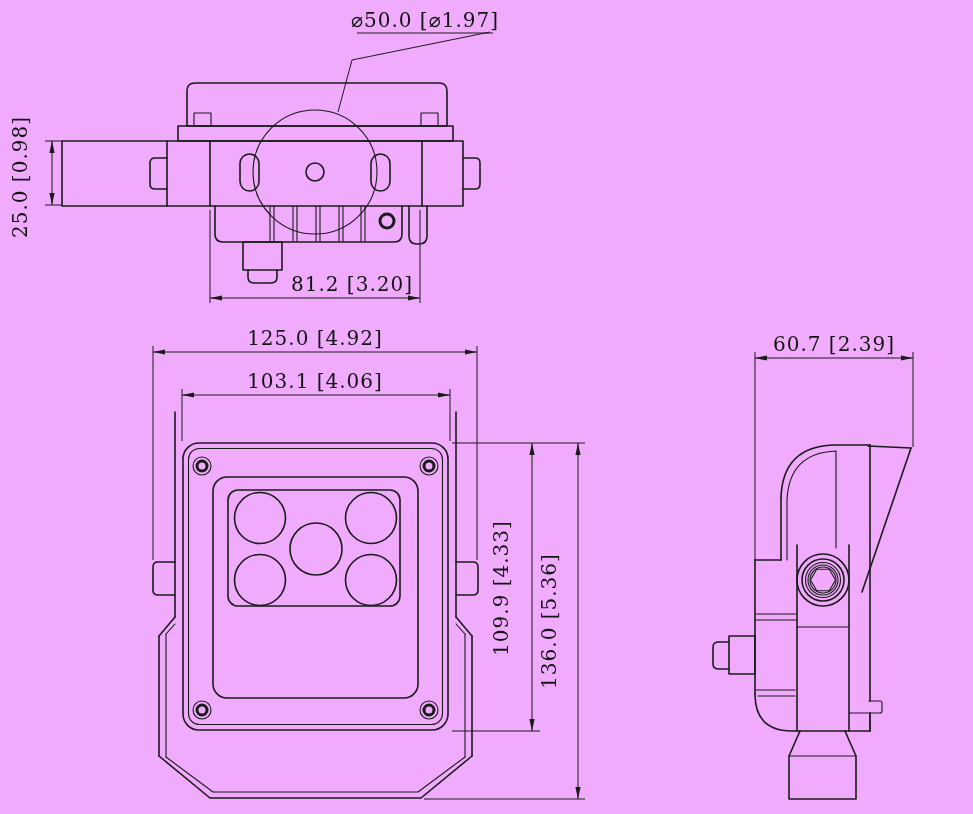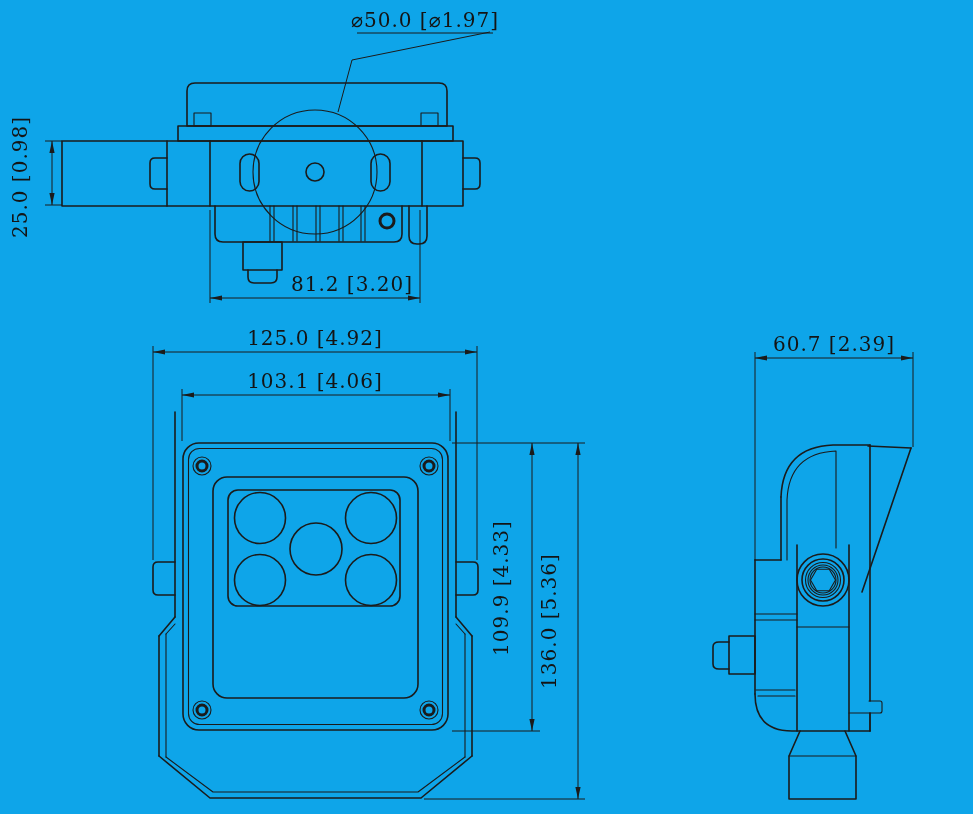--- a/index.html
+++ b/index.html
@@ -1,16 +1,16 @@
 <!DOCTYPE html>
 <html><head>
 <meta charset="utf-8">
 <style>
   html,body{margin:0;padding:0;background:#ffffff;}
-  .page{position:relative;width:973px;height:814px;background:#0ea5e9;overflow:hidden;}
+  .page{position:relative;width:973px;height:814px;background:#f0abfc;overflow:hidden;}
   svg{display:block;}
   .ol{fill:none;stroke:#1b1b1b;stroke-width:1.6;stroke-linejoin:round;stroke-linecap:round;}
   .ol2{fill:none;stroke:#1b1b1b;stroke-width:1.1;stroke-linejoin:round;stroke-linecap:round;}
   .bold{fill:none;stroke:#1b1b1b;stroke-width:3;}
   .dim{fill:none;stroke:#1b1b1b;stroke-width:1;}
   .dim-text{font-family:"DejaVu Serif","DejaVu Sans","Liberation Serif",serif;
             font-size:20px;letter-spacing:1px;fill:#141414;}
 </style>
 </head>
 <body>

